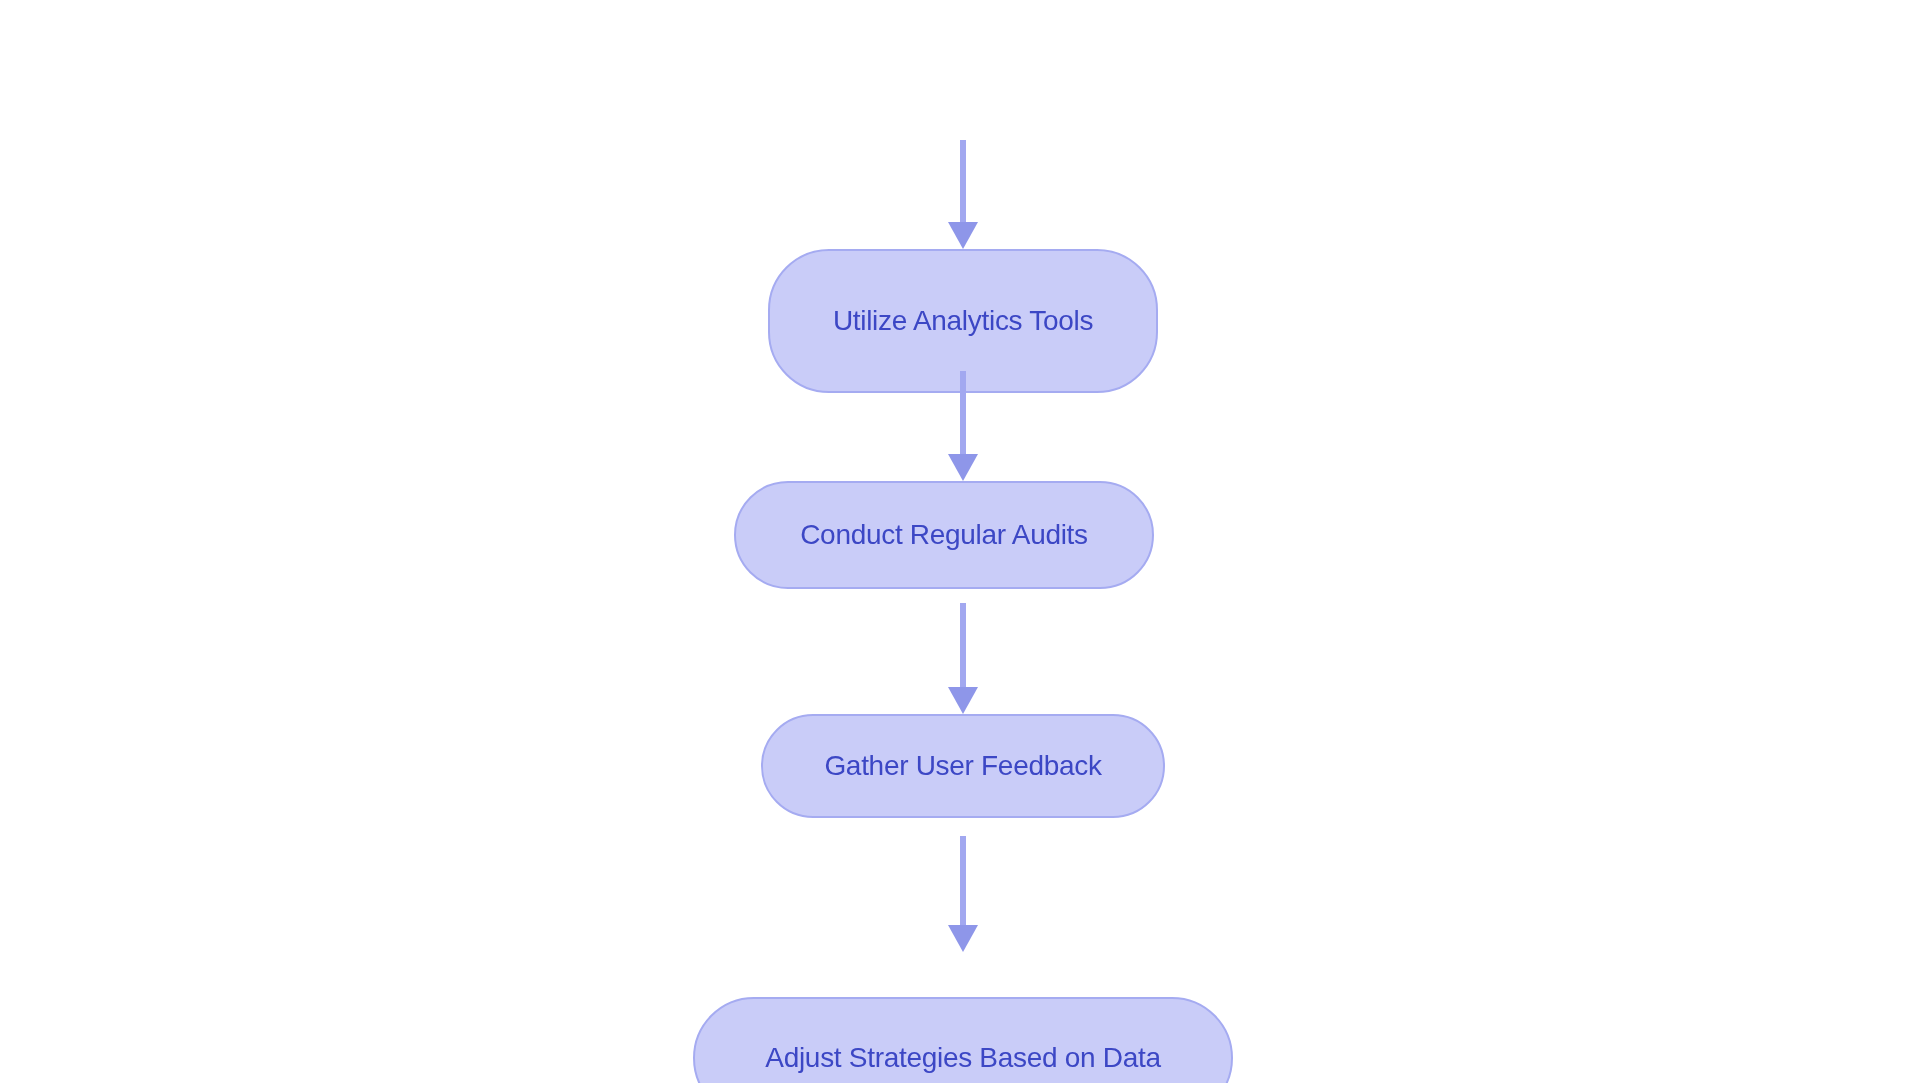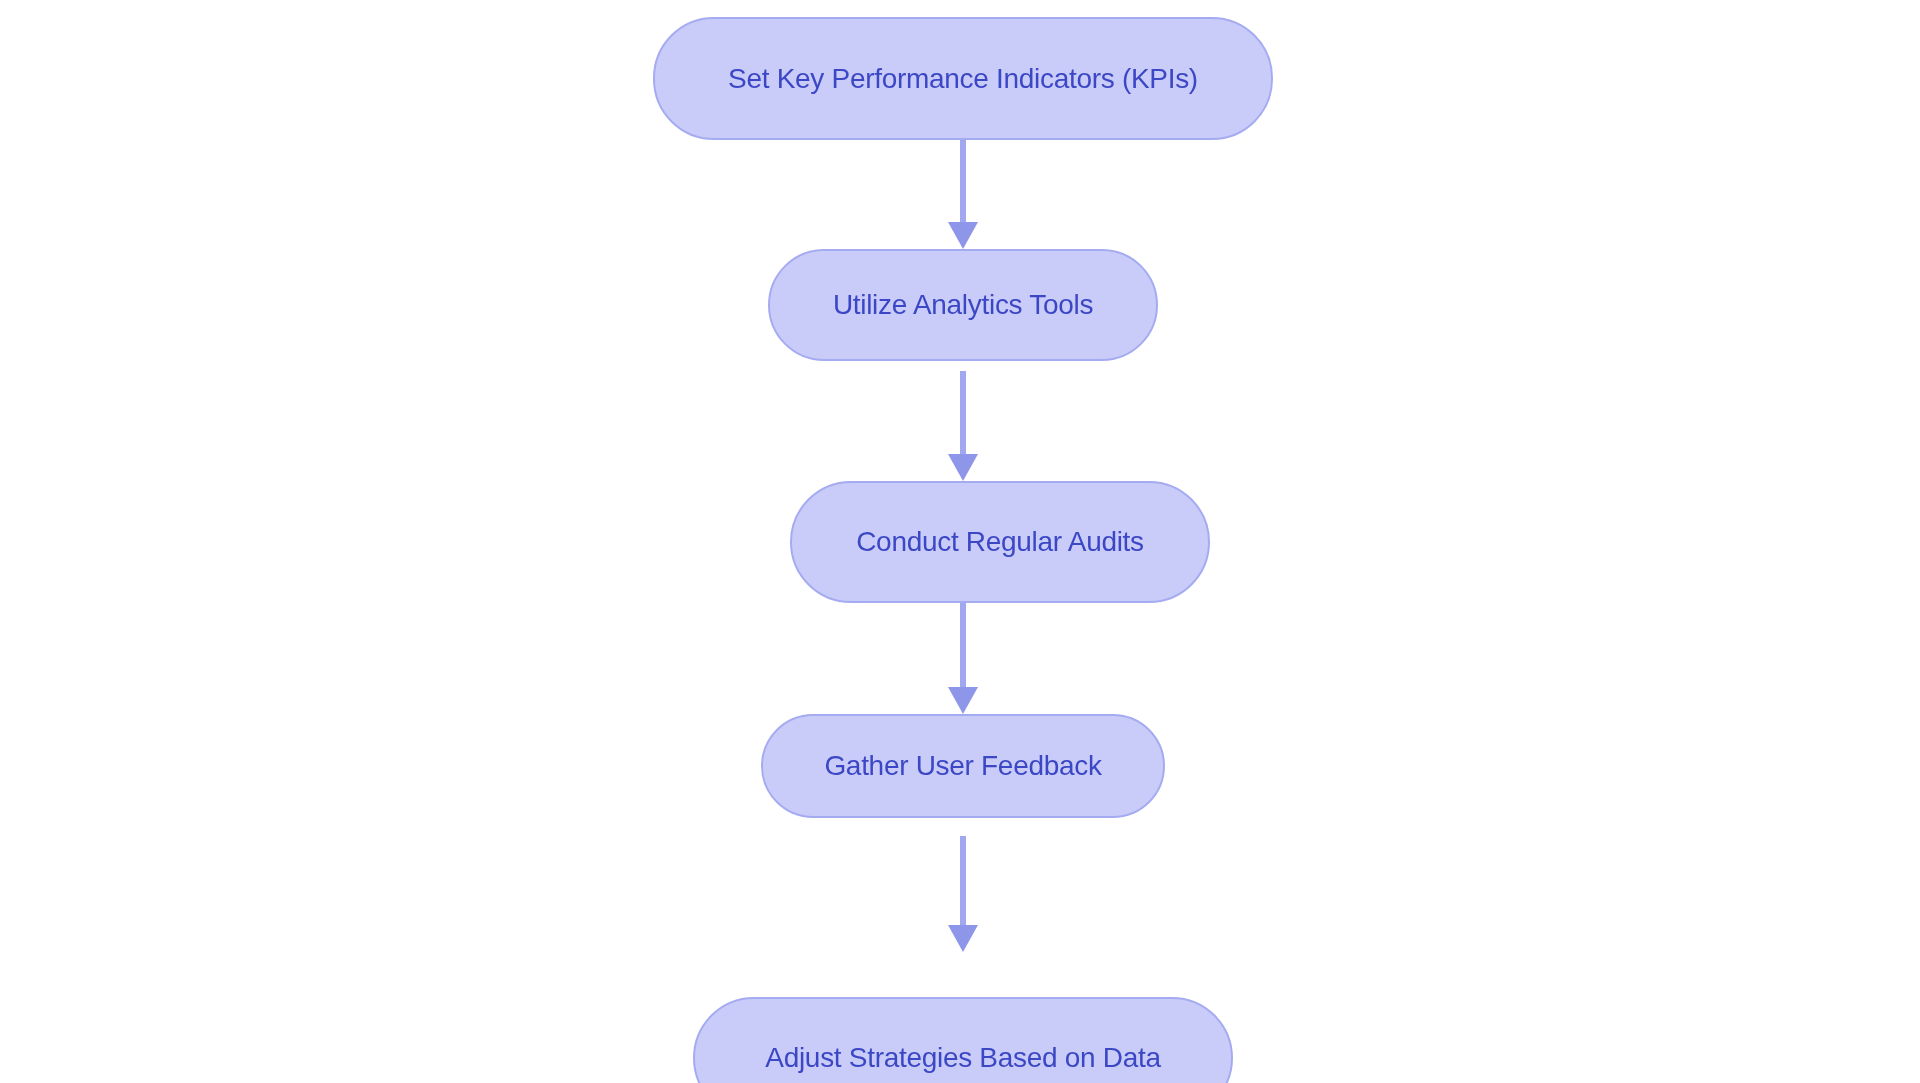--- a/index.html
+++ b/index.html
@@ -24,22 +24,22 @@
     display: flex;
     align-items: center;
     justify-content: center;
     text-align: center;
     color: var(--node-text, #3c47c5);
     font-size: 28px;
     letter-spacing: -0.3px;
     line-height: 1.2;
   }
   .n1 { left: 653px; top: 17px;  width: 620px; height: 123px; }
-  .n2 { left: 768px; top: 249px; width: 390px; height: 112px; }
-  .n3 { left: 790px; top: 481px; width: 420px; height: 122px; }
+  .n2 { left: 768px; top: 249px; width: 390px; height: 144px; }
+  .n3 { left: 734px; top: 481px; width: 420px; height: 108px; }
   .n4 { left: 761px; top: 714px; width: 404px; height: 104px; }
   .n5 { left: 693px; top: 997px; width: 540px; height: 122px; }
 
   .flow-arrow {
     position: absolute;
     left: 930px;
     width: 66px;
   }
   .a1 { top: 140px; height: 109px; }
   .a2 { top: 371px; height: 110px; }
@@ -62,23 +62,20 @@
     border-left: 15px solid transparent;
     border-right: 15px solid transparent;
     border-top: 27px solid var(--arrow-head, #8e96e9);
   }
 </style>
 </head>
 <body>
 
 <div class="canvas">
 
-  <div class="flow-node n1">
-    <span>Set Key Performance Indicators (KPIs)</span>
-  </div>
 
   <div class="flow-arrow a1">
     <div class="arrow-line"></div>
     <div class="arrow-head"></div>
   </div>
 
   <div class="flow-node n2">
     <span>Utilize Analytics Tools</span>
   </div>
 

